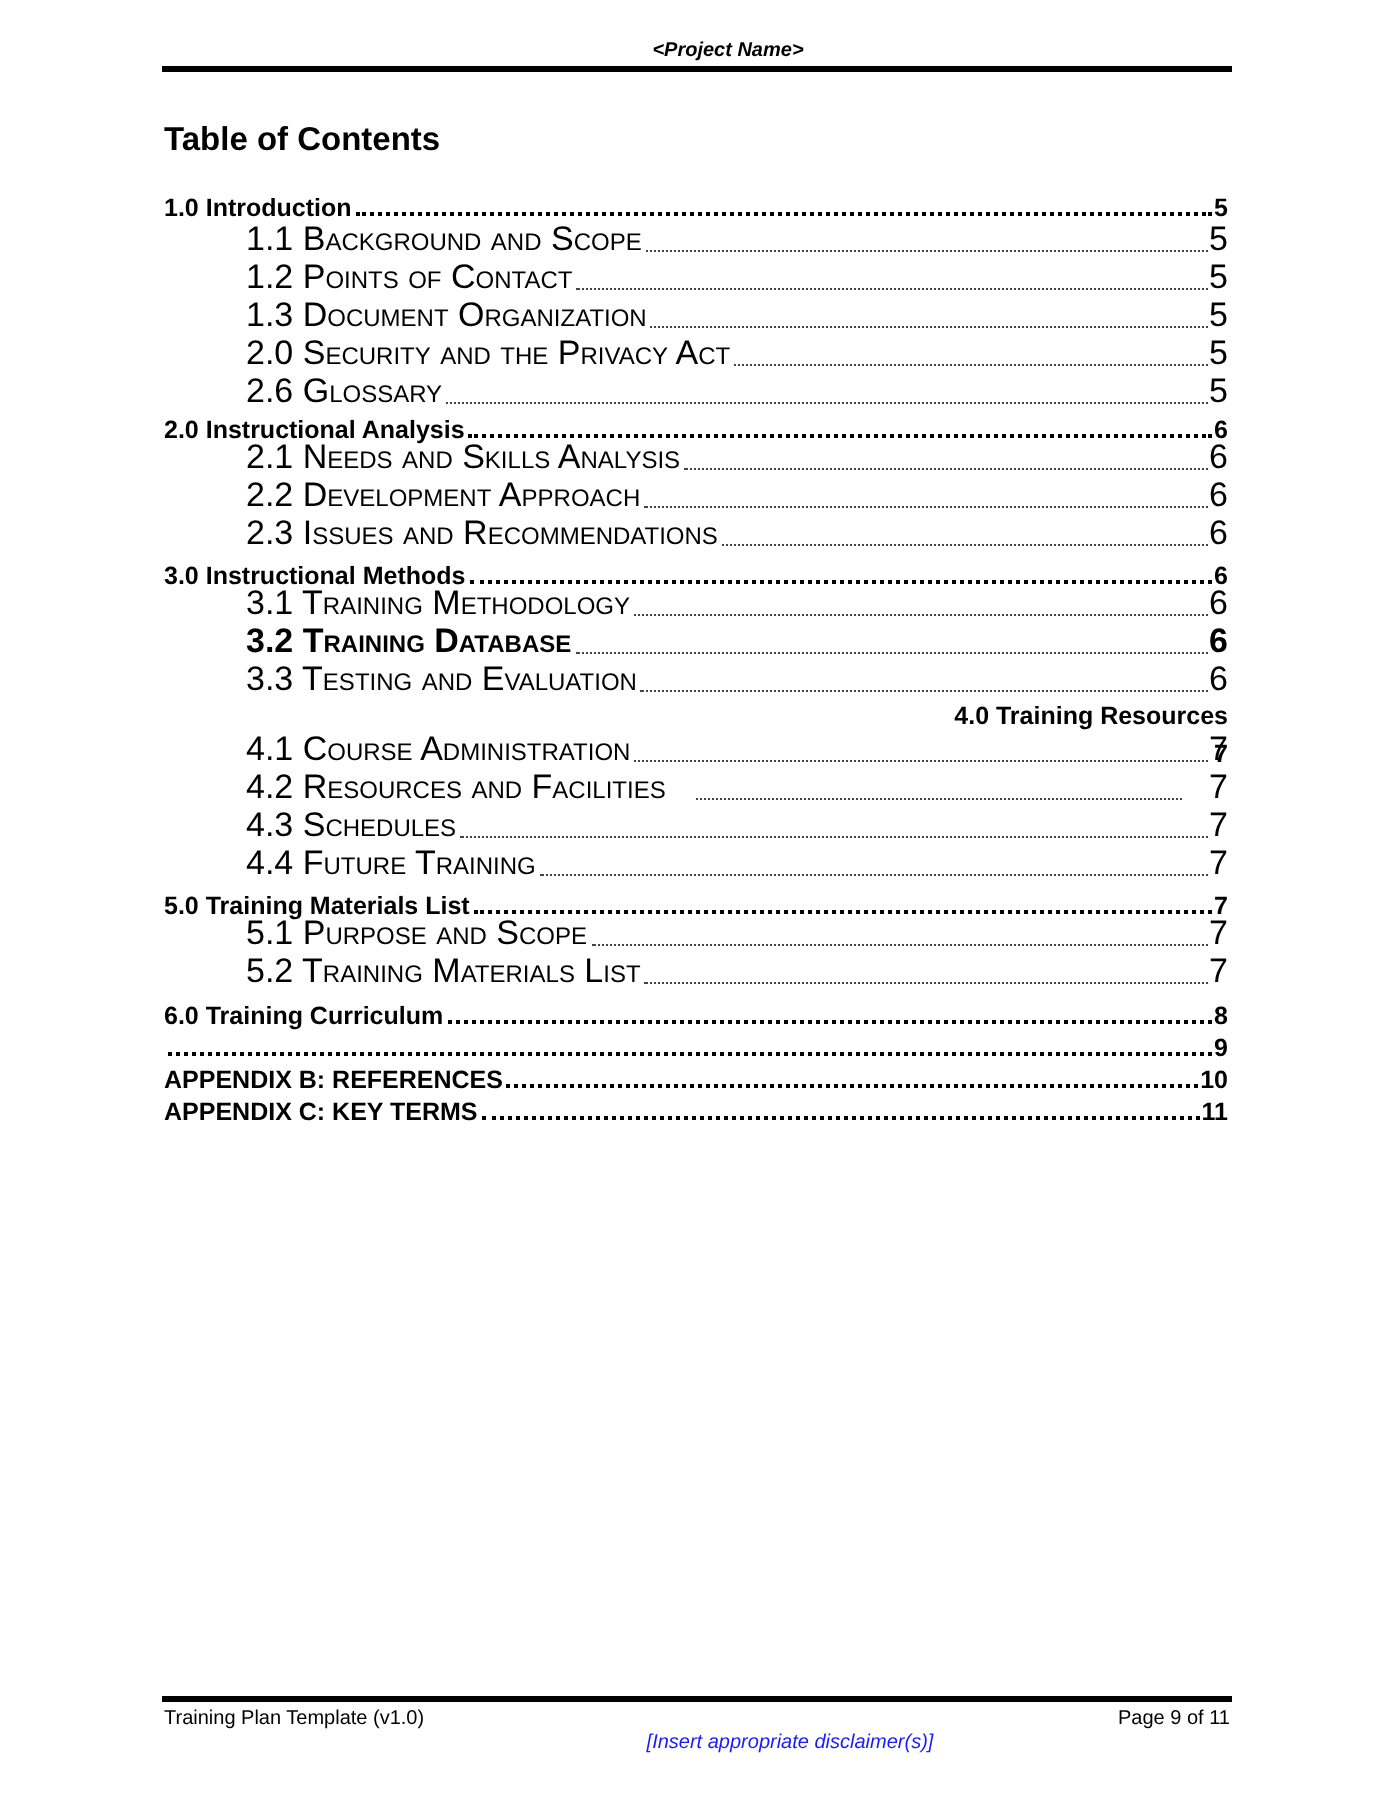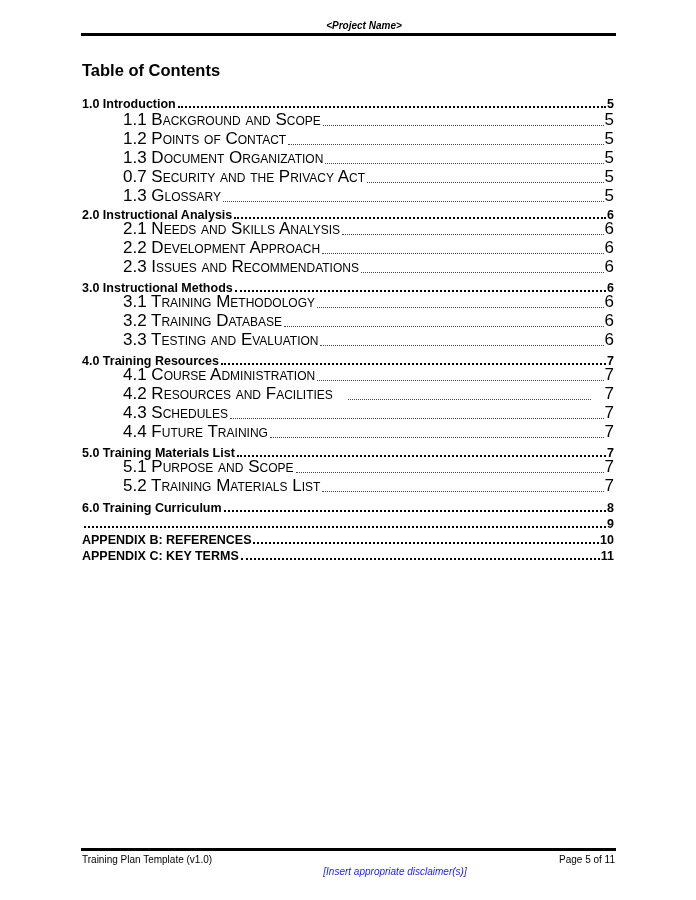--- a/index.html
+++ b/index.html
@@ -49,26 +49,26 @@
       <span class="label">1.2 Points of Contact</span>
       <span class="leader"></span>
       <span class="page">5</span>
     </div>
     <div class="row lvl2" style="top: 151px;">
       <span class="label">1.3 Document Organization</span>
       <span class="leader"></span>
       <span class="page">5</span>
     </div>
     <div class="row lvl2" style="top: 170px;">
-      <span class="label">0.7 Security and the Privacy Act</span>
+      <span class="label">2.0 Security and the Privacy Act</span>
       <span class="leader"></span>
       <span class="page">5</span>
     </div>
     <div class="row lvl2" style="top: 189px;">
-      <span class="label">1.3 Glossary</span>
+      <span class="label">2.6 Glossary</span>
       <span class="leader"></span>
       <span class="page">5</span>
     </div>
     <div class="row lvl1" style="top: 205px;">
       <span class="label">2.0 Instructional Analysis</span>
       <span class="leader"></span>
       <span class="page">6</span>
     </div>
     <div class="row lvl2" style="top: 222px;">
       <span class="label">2.1 Needs and Skills Analysis</span>
@@ -88,31 +88,31 @@
     <div class="row lvl1" style="top: 278px;">
       <span class="label">3.0 Instructional Methods</span>
       <span class="leader"></span>
       <span class="page">6</span>
     </div>
     <div class="row lvl2" style="top: 295px;">
       <span class="label">3.1 Training Methodology</span>
       <span class="leader"></span>
       <span class="page">6</span>
     </div>
-    <div class="row lvl2" style="top: 314px;">
+    <div class="row lvl2" style="top: 314px; font-weight: bold;">
       <span class="label">3.2 Training Database</span>
       <span class="leader"></span>
       <span class="page">6</span>
     </div>
     <div class="row lvl2" style="top: 333px;">
       <span class="label">3.3 Testing and Evaluation</span>
       <span class="leader"></span>
       <span class="page">6</span>
     </div>
-    <div class="row lvl1" style="top: 351px;">
+    <div class="row lvl1" style="top: 351px; flex-direction: column;">
       <span class="label">4.0 Training Resources</span>
       <span class="leader"></span>
       <span class="page">7</span>
     </div>
     <div class="row lvl2" style="top: 368px;">
       <span class="label">4.1 Course Administration</span>
       <span class="leader"></span>
       <span class="page">7</span>
     </div>
     <div class="row lvl2" style="top: 387px; gap: 13px;">
@@ -162,15 +162,15 @@
     <div class="row lvl1" style="top: 546px;">
       <span class="label">APPENDIX C: KEY TERMS</span>
       <span class="leader"></span>
       <span class="page">11</span>
     </div>
   </div>
 
 <div>
   <div class="rule" style="top:848px;"></div>
   <div class="footer-left">Training Plan Template (v1.0)</div>
-  <div class="footer-right">Page 5 of 11</div>
+  <div class="footer-right">Page 9 of 11</div>
   <div class="footer-disclaimer">[Insert appropriate disclaimer(s)]</div>
 </div>
 
 </body></html>

